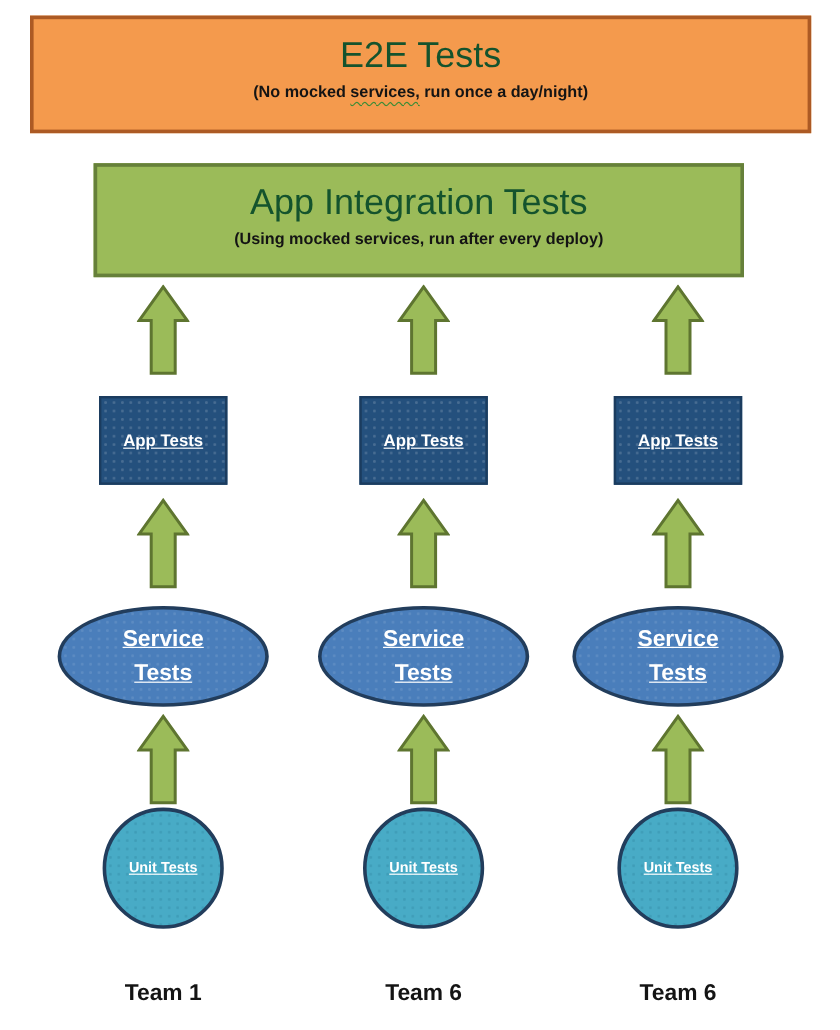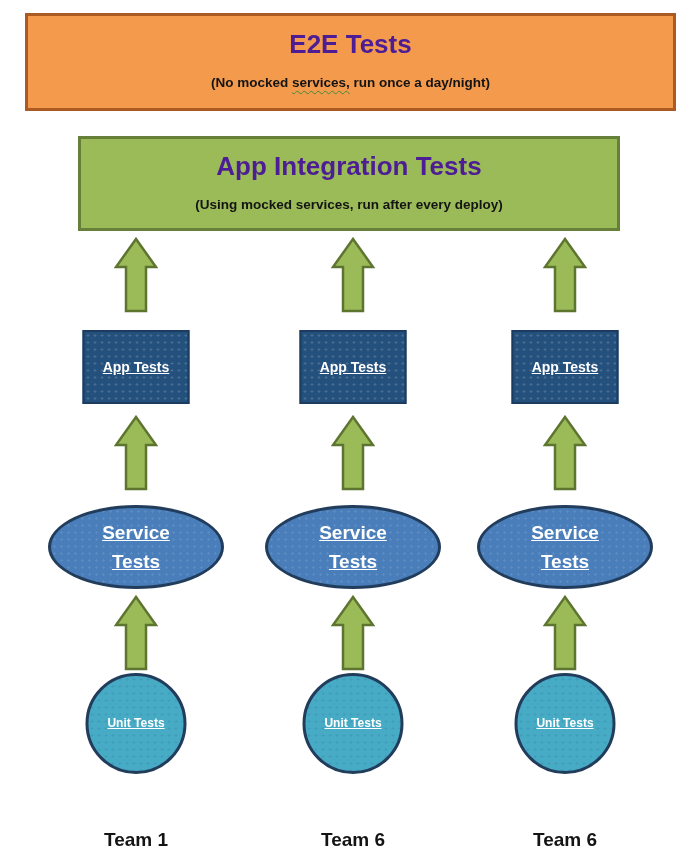--- a/index.html
+++ b/index.html
@@ -28,27 +28,27 @@
     border: 3px solid var(--e2e_border, #AC5A24);
     padding-top: 13px;
   }
   .banner.integration {
     left: 78px; top: 136px; width: 542px; height: 95px;
     background: var(--integration_fill, #9BBB59);
     border: 3px solid var(--integration_border, #66803A);
     padding-top: 12px;
   }
   .banner-title {
-    font-size: 26px;
-    font-weight: bold;
-    color: #4c1d95;
+    font-size: 30px;
+    font-weight: normal;
+    color: #14532d;
     line-height: 1.2;
   }
   .banner-subtitle {
-    margin-top: 15px;
+    margin-top: 4px;
     font-size: 13.5px;
     font-weight: bold;
     color: #141414;
   }
   .squiggle {
     text-decoration: underline;
     text-decoration-style: wavy;
     text-decoration-color: var(--squiggle, #3E8C35);
     text-decoration-thickness: 1px;
     text-underline-offset: 3px;
@@ -126,21 +126,20 @@
     font-size: 12px; line-height: 1.55;
   }
   .unit-circle .shape-text { width: 60px; }
 
   .team-label {
     top: 817px;
     font-size: 19px;
     font-weight: bold;
     color: #141414;
     white-space: nowrap;
-    margin-top: 12px;
   }
 </style>
 </head>
 <body>
 
 <div class="canvas">
 
   <div class="banner e2e">
     <div class="banner-title">E2E Tests</div>
     <div class="banner-subtitle"><span>(No mocked </span><span class="squiggle">services,</span><span> run once a day/night)</span></div>

